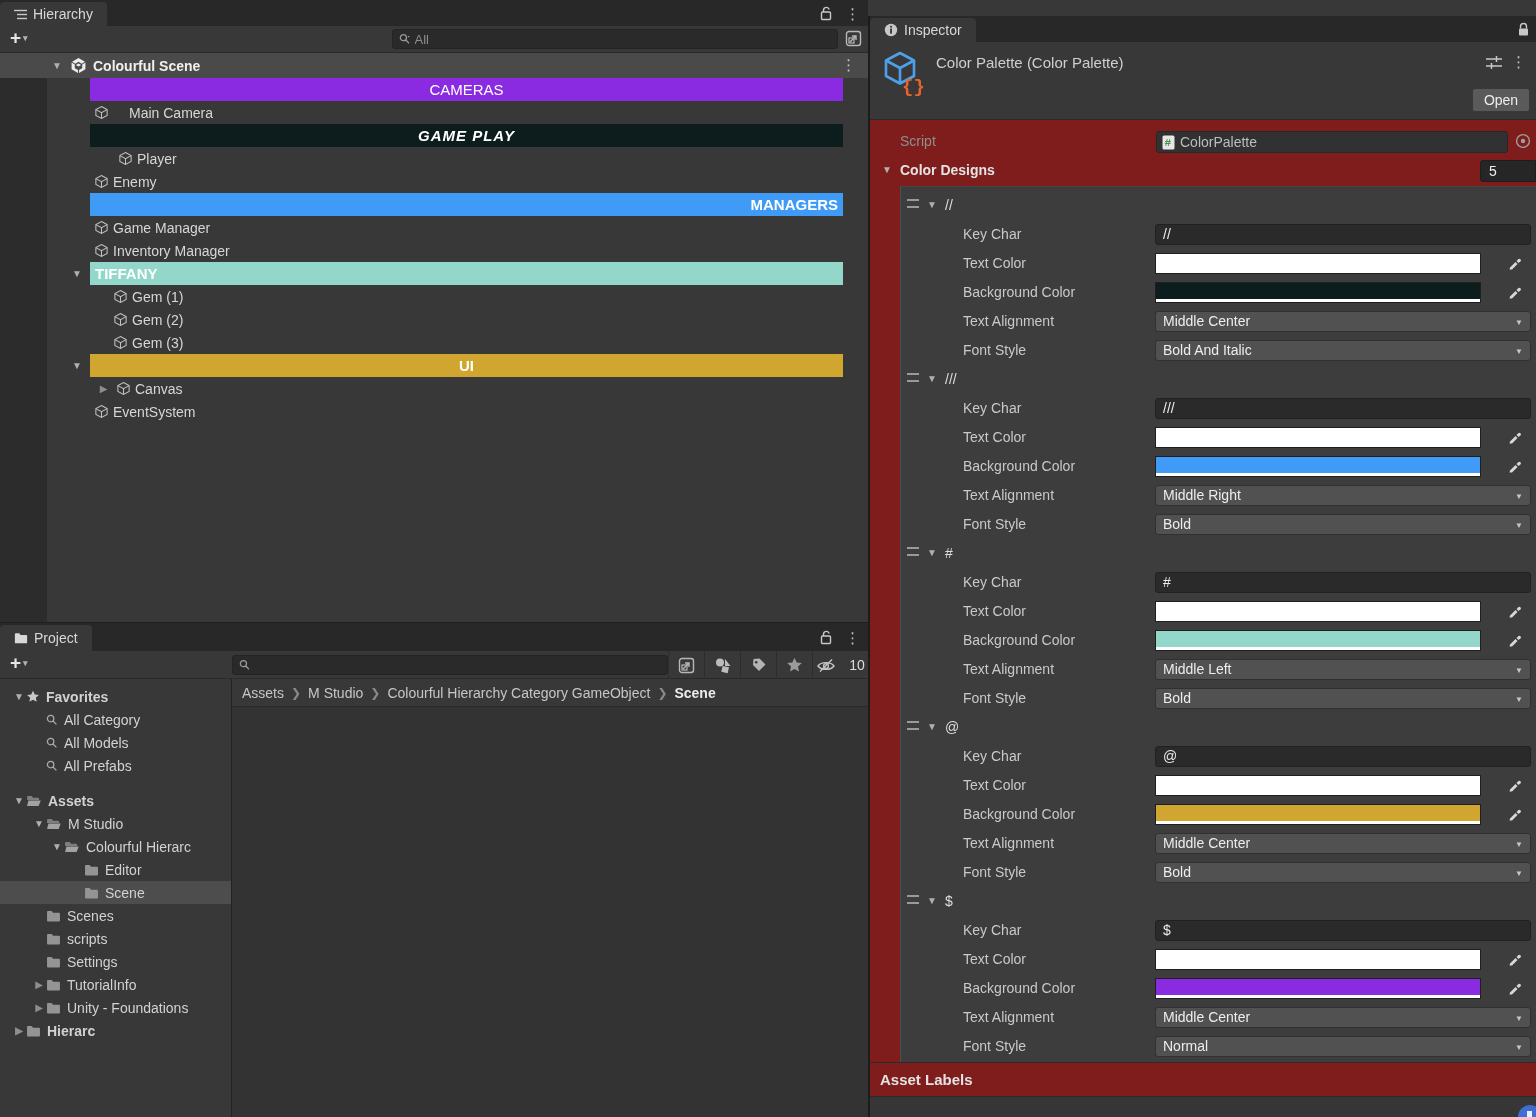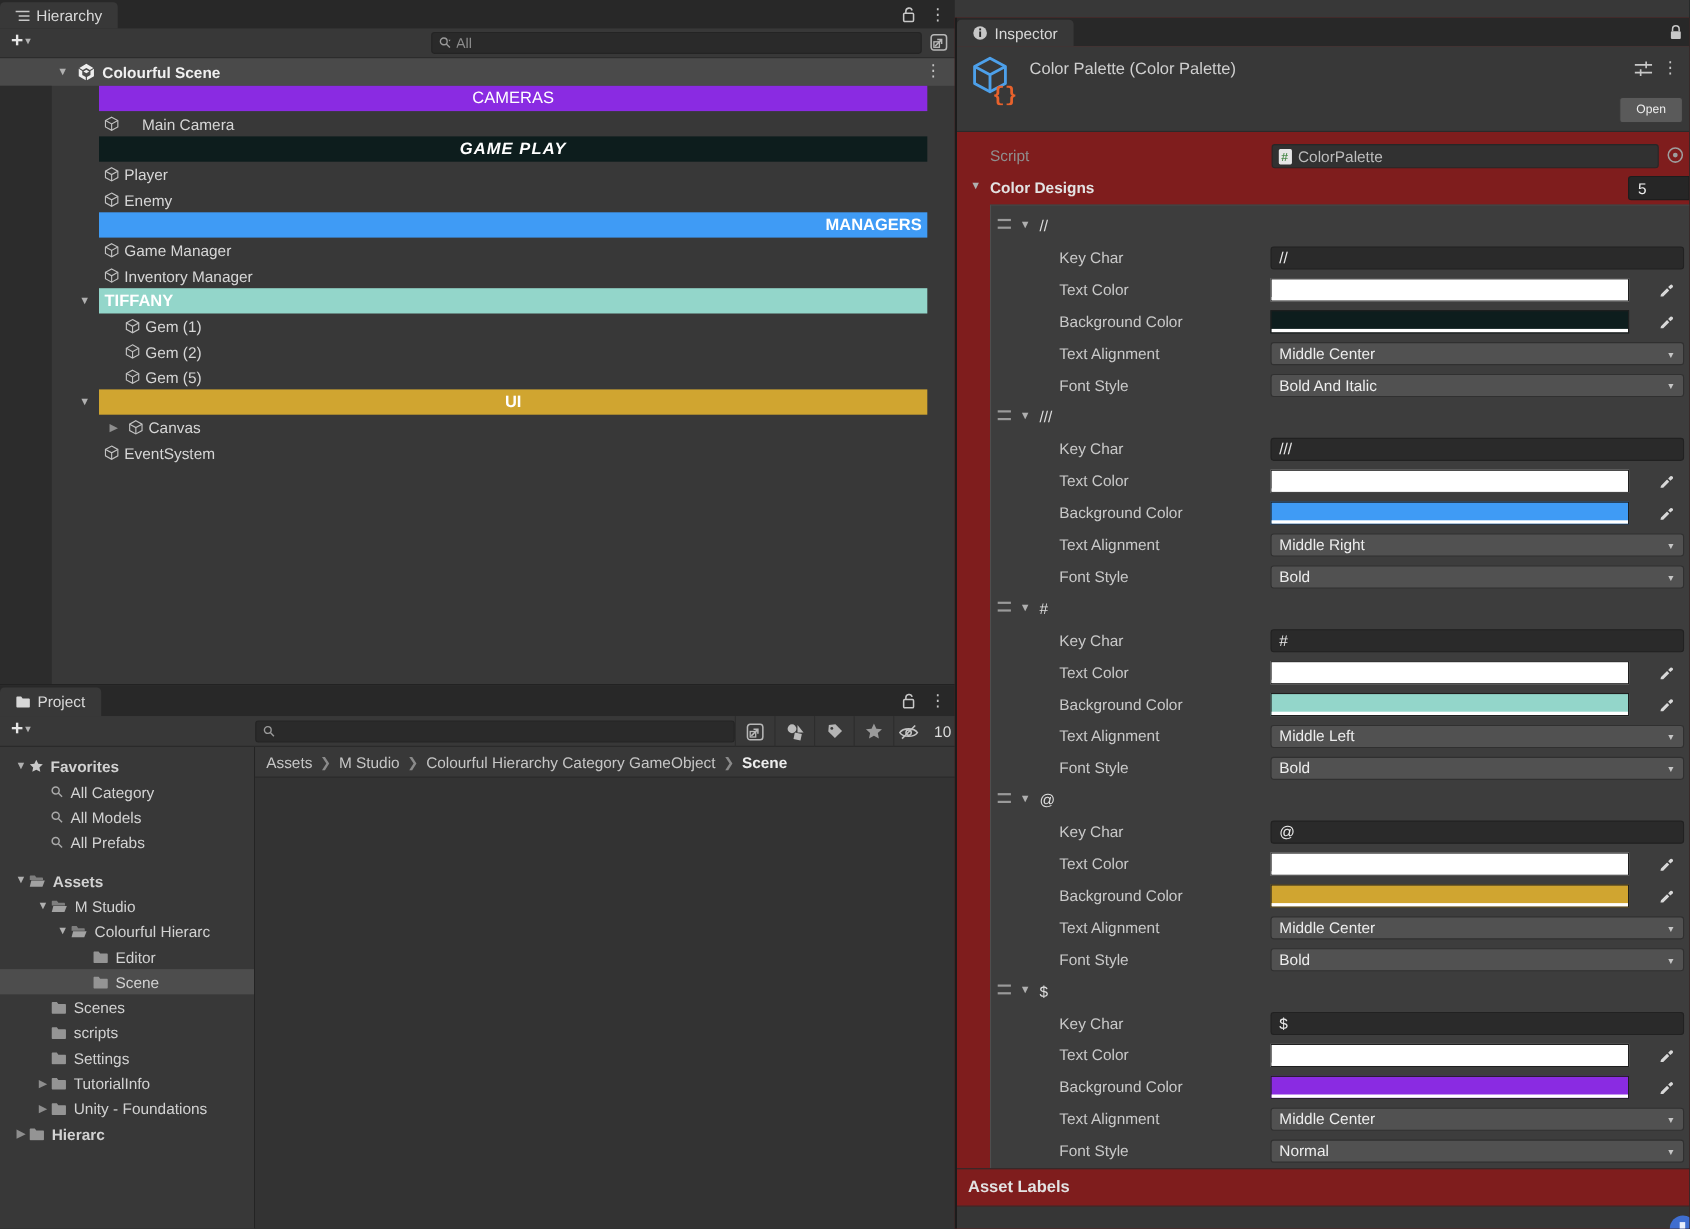--- a/index.html
+++ b/index.html
@@ -68,21 +68,21 @@
   .thumb-label { margin-top:9px; background:#4b4b4b; border-radius:4px; padding:1px 8px; font-size:13px;
                  color:#e2e2e2; white-space:nowrap; }
 
   
   .panel-inspector { position:absolute; left:868px; top:0; width:668px; height:1117px; background:#7f1d1d;
                      border-left:2px solid #1c1c1c;margin-top:16px; }
   .insp-header { position:relative; height:78px; background:#383838; border-bottom:1px solid #2a2a2a; }
   .insp-title { position:absolute; left:66px; top:12px; font-size:15px; color:#cfcfcf; }
   .so-icon { position:absolute; left:12px; top:8px; }
   .open-btn { position:absolute; right:6px; top:46px; width:58px; height:24px; background:#5a5a5a;
-              border:1px solid #393939; border-radius:3px; color:#eeeeee; font-size:11px;
+              border:1px solid #393939; border-radius:3px; color:#eeeeee; font-size:14px;
               display:flex; align-items:center; justify-content:center; }
   .insp-row { position:relative; height:28px; }
   .insp-label { position:absolute; left:30px; top:5px; color:#8f8f8f; }
   .obj-field { position:absolute; left:286px; right:28px; top:3px; height:22px; background:#313131;
                border:1px solid #272727; border-radius:3px; display:flex; align-items:center; gap:5px;
                padding:0 5px; color:#bdbdbd; }
   .designs-head { position:relative; height:26px; margin-top:2px; }
   .designs-head .fold { position:absolute; left:10px; top:6px; }
   .designs-label { position:absolute; left:30px; top:4px; font-weight:bold; color:#e3e3e3; }
   .count-field { position:absolute; right:0; top:2px; width:56px; height:22px; background:#262626;
@@ -188,21 +188,21 @@
                     <path d="M2 4.9 L8 8.2 L14 4.9 M8 8.2 V14.4"></path>
                   </g>
                 </svg>
                 <span>Main Camera</span>
               </div>
             </div>
             <div class="h-row">
               <div class="h-bar b-bold-italic" style="background: rgb(13, 29, 29); text-align: center;">GAME PLAY</div>
             </div>
             <div class="h-row">
-              <div class="h-item" style="padding-left: 94px; justify-content: flex-end;">
+              <div class="h-item" style="padding-left: 118px; justify-content: flex-end;">
                 <svg width="15" height="15" viewBox="0 0 16 16">
                   <g fill="none" stroke="#c2c2c2" stroke-width="1.1">
                     <path d="M8 1.6 L14 4.9 V11.1 L8 14.4 L2 11.1 V4.9 Z"></path>
                     <path d="M2 4.9 L8 8.2 L14 4.9 M8 8.2 V14.4"></path>
                   </g>
                 </svg>
                 <span>Player</span>
               </div>
             </div>
             <div class="h-row">
@@ -268,21 +268,21 @@
               </div>
             </div>
             <div class="h-row">
               <div class="h-item" style="padding-left: 113px;">
                 <svg width="15" height="15" viewBox="0 0 16 16">
                   <g fill="none" stroke="#c2c2c2" stroke-width="1.1">
                     <path d="M8 1.6 L14 4.9 V11.1 L8 14.4 L2 11.1 V4.9 Z"></path>
                     <path d="M2 4.9 L8 8.2 L14 4.9 M8 8.2 V14.4"></path>
                   </g>
                 </svg>
-                <span>Gem (5)</span>
+                <span>Gem (3)</span>
               </div>
             </div>
             <div class="h-row">
               <span class="fold cat">▼</span>
               <div class="h-bar b-bold" style="background: rgb(208, 165, 48); text-align: center;">UI</div>
             </div>
             <div class="h-row">
               <div class="h-item" style="padding-left: 95px;">
                 <span class="fold closed" style="width:17px;">▶</span>
                 <svg width="15" height="15" viewBox="0 0 16 16">

